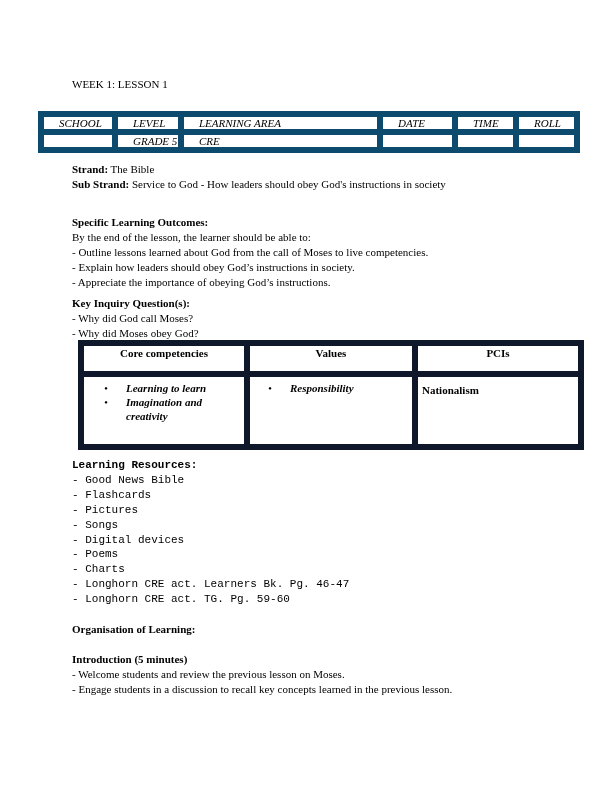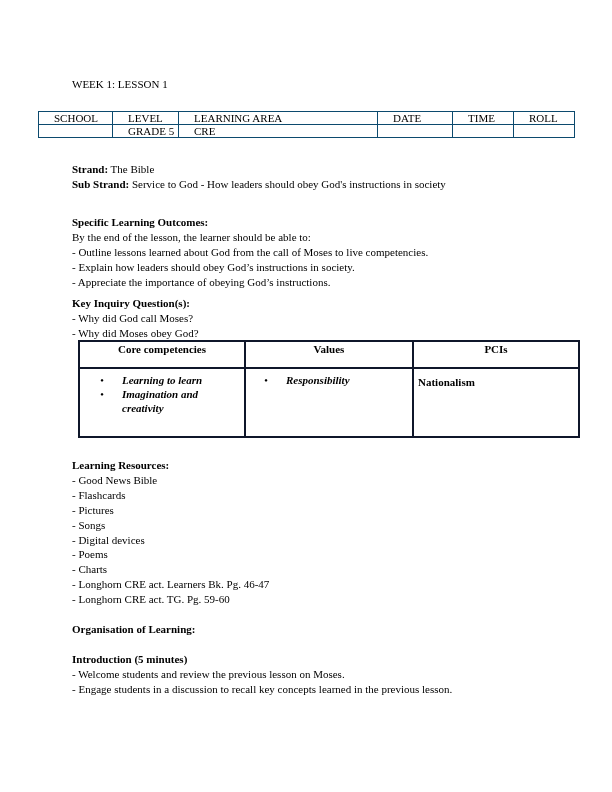--- a/index.html
+++ b/index.html
@@ -8,31 +8,31 @@
     font-family: "Liberation Serif", serif; color: #000; font-size: 11px;
   }
   .abs { position: absolute; }
   .week-title { left: 72px; top: 72px; font-size: 11px; line-height: 13px; margin-top: 6px; }
   table.hdr {
     position: absolute; left: 38px; top: 111px; width: 536px;
     border-collapse: collapse; table-layout: fixed;
     font-size: 11px; line-height: 12px;
   }
   table.hdr td {
-    border: 1px solid #0c4a6e; padding: 0 15px; height: 12px; vertical-align: top;
-    white-space: nowrap; overflow: hidden;
+    border: 6px solid #0c4a6e; padding: 0 15px; height: 12px; vertical-align: top;
+    white-space: nowrap; overflow: hidden; font-style: italic;
   }
   .block { position: absolute; left: 72px; line-height: 14.9px; font-size: 11px; }
   .block p { margin: 0; }
   b, .bold { font-weight: bold; }
   table.comp {
     position: absolute; left: 78px; top: 340px; width: 500px;
     border-collapse: collapse; table-layout: fixed; font-size: 11px;
   }
-  table.comp th, table.comp td { border: 2px solid #0f172a; vertical-align: top; margin-top: 19px; }
+  table.comp th, table.comp td { border: 6px solid #0f172a; vertical-align: top; margin-top: 19px; }
   table.comp th { height: 24px; padding: 1px 4px 0; text-align: center; font-weight: bold; line-height: 13px; }
   table.comp td { height: 61px; padding: 4px 4px 0; font-weight: bold; line-height: 14px; }
   table.comp ul { margin: 0; padding: 0 0 0 30px; list-style: none; font-style: italic; }
   table.comp li { position: relative; }
   table.comp li::before {
     content: "\2022"; position: absolute; left: -22px; top: 0; font-weight: normal;
   }
 </style>
 </head>
 <body>
@@ -109,21 +109,21 @@
     <td>
       <ul style="padding-left:36px;">
         <li>Responsibility</li>
       </ul>
     </td>
     <td style="padding-top:6px;">Nationalism</td>
   </tr>
 </tbody>
   </table>
 
-<div class="block" style="top:458px;">
+<div class="block" style="top:458px;font-family:Liberation Mono, monospace;">
   <p class="bold">Learning Resources:</p>
   <p>- Good News Bible</p>
   <p>- Flashcards</p>
   <p>- Pictures</p>
   <p>- Songs</p>
   <p>- Digital devices</p>
   <p>- Poems</p>
   <p>- Charts</p>
   <p>- Longhorn CRE act. Learners Bk. Pg. 46-47</p>
   <p>- Longhorn CRE act. TG. Pg. 59-60</p>

